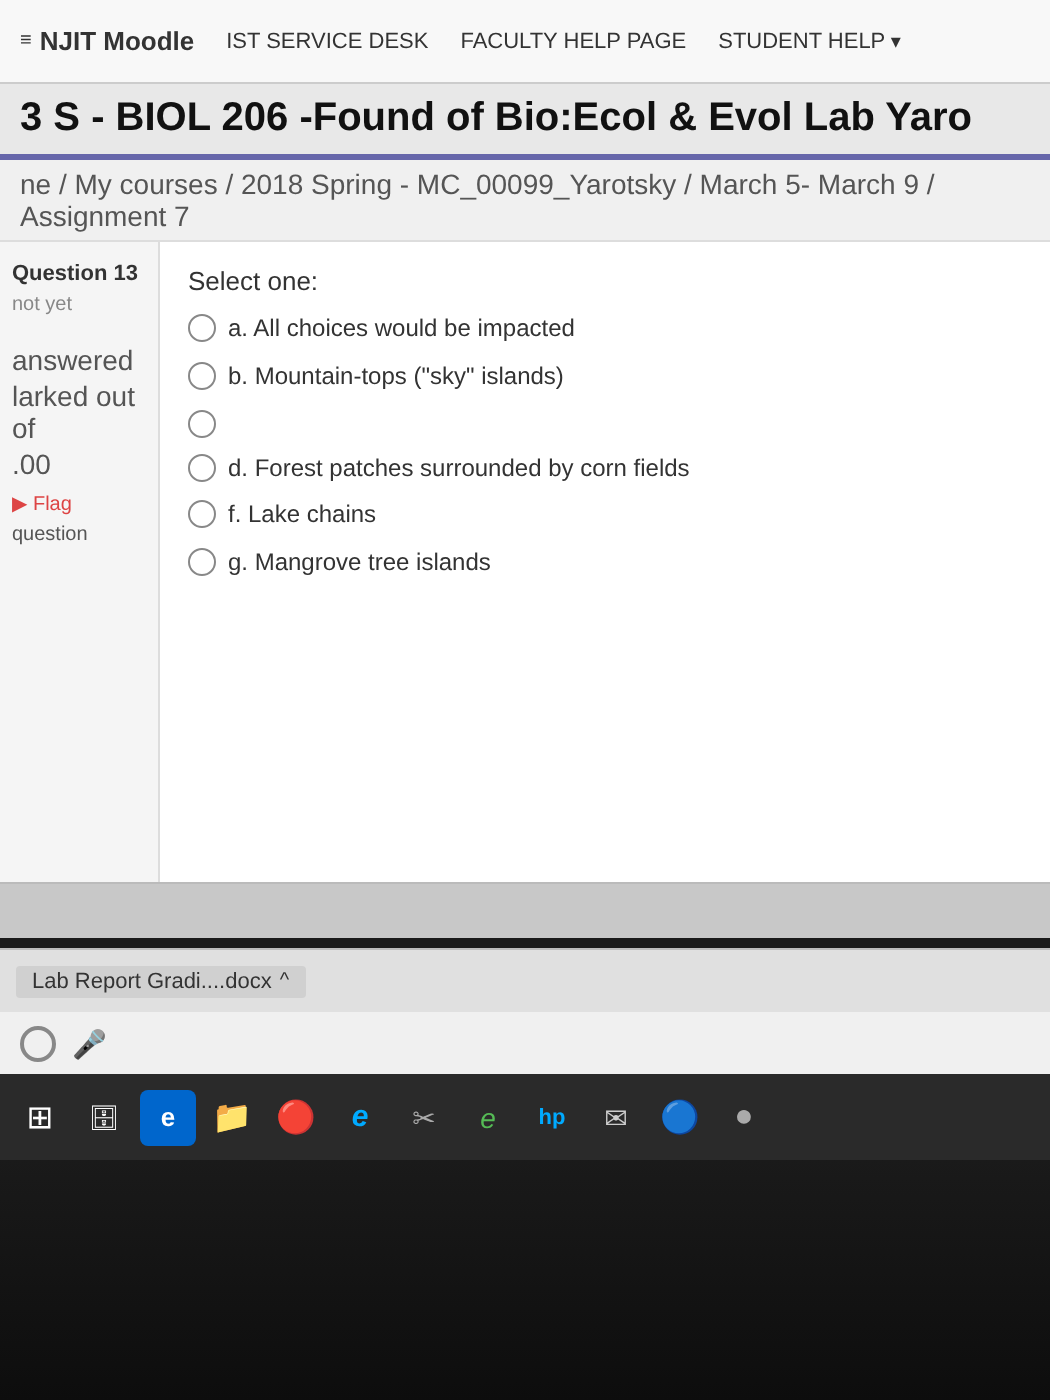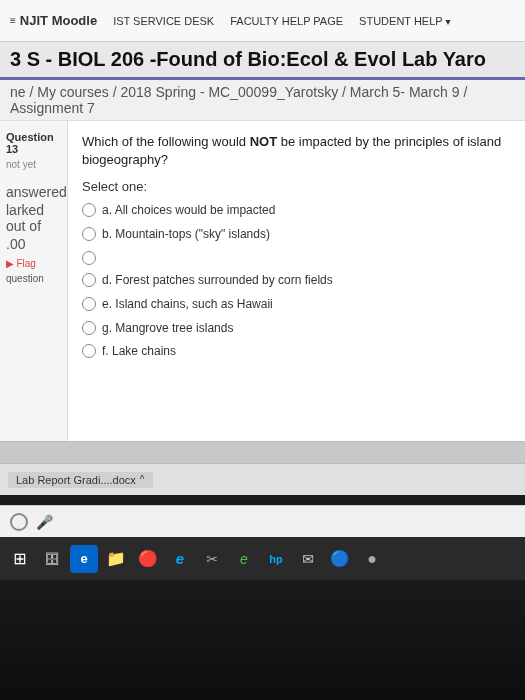--- a/index.html
+++ b/index.html
@@ -75,21 +75,21 @@
 
     
     .main-content {
       display: flex;
       background: #fff;
       min-height: 320px;
     }
 
     
     .sidebar {
-      width: 68px;
+      width: 80px;
       background: #f5f5f5;
       border-right: 1px solid #ddd;
       padding: 10px 6px;
       flex-shrink: 0;
     }
     .sidebar-question-label {
       font-size: 11px;
       font-weight: bold;
       color: #333;
       margin-bottom: 4px;
@@ -163,21 +163,21 @@
     
     .gray-area {
       background: #c8c8c8;
       height: 28px;
       border-top: 1px solid #bbb;
     }
 
     
     .taskbar {
       position: absolute;
-      bottom: 205px;
+      bottom: 194px;
       left: 0;
       right: 0;
       background: #e0e0e0;
       height: 32px;
       display: flex;
       align-items: center;
       padding: 0 8px;
       gap: 6px;
       border-top: 1px solid #bbb;
       z-index: 10;
@@ -300,51 +300,44 @@
     <div class="sidebar-question-label">Question 13</div>
     <div class="sidebar-status">not yet</div>
     <div class="sidebar-info">answered</div>
     <div class="sidebar-info">larked out of</div>
     <div class="sidebar-info">.00</div>
     <div class="sidebar-flag">▶ Flag</div>
     <div class="sidebar-nav-question">question</div>
   </div>
 
   <div class="question-area">
-    <div class="question-text">
-      <span>Which of the following would </span><strong>NOT</strong><span> be impacted by the principles of island biogeography?</span>
-    </div>
     <div class="select-one-label">Select one:</div>
 
     <div class="answer-option">
       <div class="radio-circle"></div>
       <span class="answer-label">a. All choices would be impacted</span>
     </div>
     <div class="answer-option">
       <div class="radio-circle"></div>
       <span class="answer-label">b. Mountain-tops ("sky" islands)</span>
     </div>
     <div class="answer-option">
       <div class="radio-circle"></div>
     </div>
     <div class="answer-option">
       <div class="radio-circle"></div>
       <span class="answer-label">d. Forest patches surrounded by corn fields</span>
     </div>
     <div class="answer-option">
       <div class="radio-circle"></div>
-      <span class="answer-label">e. Island chains, such as Hawaii</span>
+      <span class="answer-label">f. Lake chains</span>
     </div>
     <div class="answer-option">
       <div class="radio-circle"></div>
       <span class="answer-label">g. Mangrove tree islands</span>
-    </div>
-    <div class="answer-option">
-      <div class="radio-circle"></div>
-      <span class="answer-label">f. Lake chains</span>
     </div>
   </div>
 </div>
 
 <div class="gray-area"></div>
 
 <div class="taskbar">
   <div class="taskbar-doc">
     <span>Lab Report Gradi....docx</span>
     <span class="taskbar-chevron">^</span>

